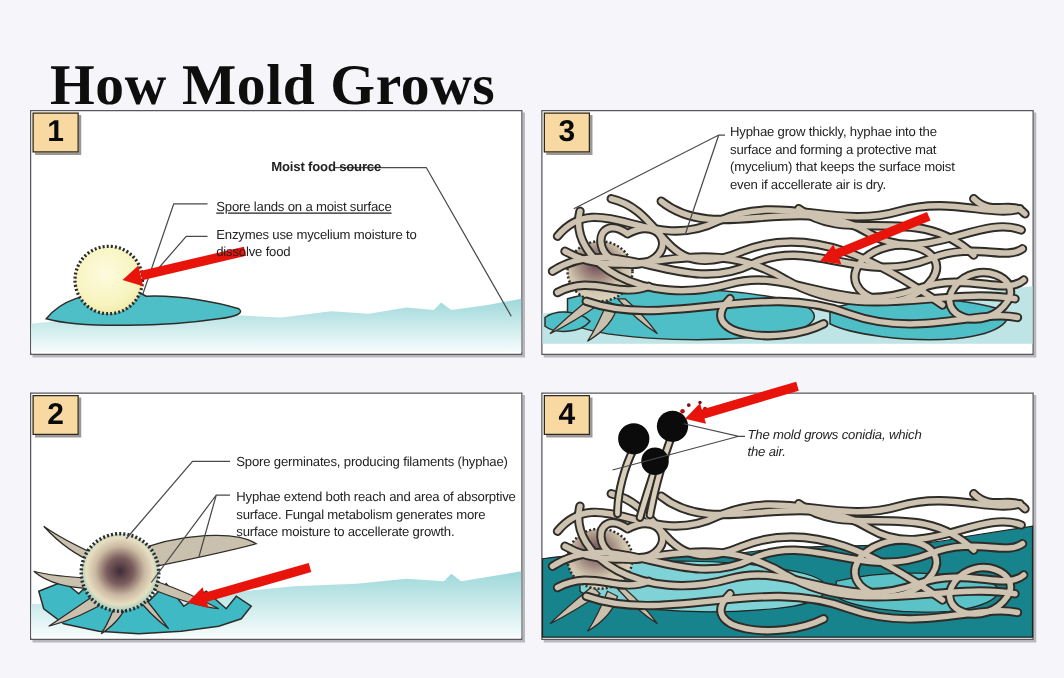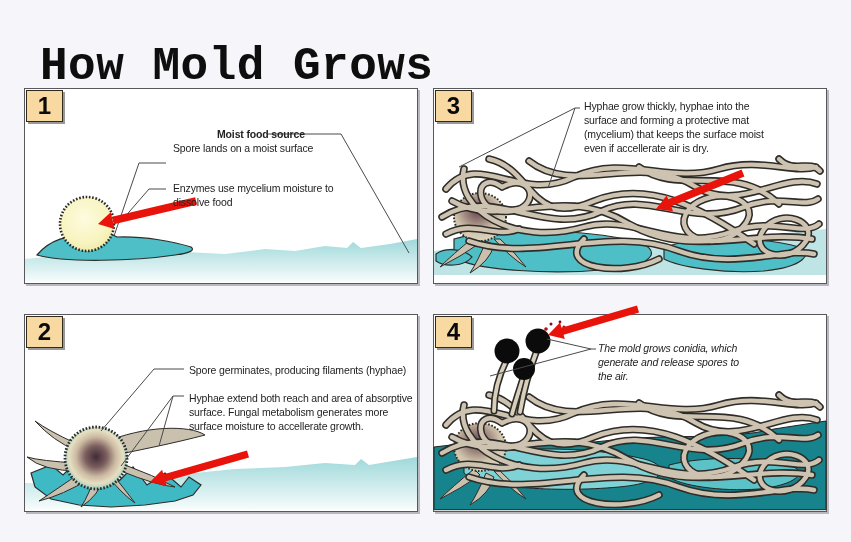--- a/index.html
+++ b/index.html
@@ -1,18 +1,18 @@
 <!DOCTYPE html>
 <html><head>
 <meta charset="utf-8">
 <style>
   html,body { margin:0; padding:0; }
   body { width:851px; height:542px; background:#f5f5fa; font-family:"Liberation Sans", sans-serif; position:relative; overflow:hidden; }
   .page { position:absolute; inset:0; }
-  .title { position:absolute; left:40px; top:10px; font-family:Liberation Mono, monospace; font-size:46px; letter-spacing:0.5px; color:#0e0e0e; white-space:nowrap; }
+  .title { position:absolute; left:40px; top:10px; font-family:Liberation Serif, serif; font-size:46px; letter-spacing:0.5px; color:#0e0e0e; white-space:nowrap; }
   .panel { position:absolute; background:#ffffff; border:1.3px solid #57575c; box-shadow:2px 2px 0 rgba(110,110,120,0.45); overflow:visible; }
   #panel1 { left:24px; top:88px;  width:392px; height:194px; }
   #panel3 { left:433px; top:88px; width:392px; height:194px; }
   #panel2 { left:24px; top:314px; width:392px; height:196px; }
   #panel4 { left:433px; top:314px; width:392px; height:196px; }
   .badge { position:absolute; left:1px; top:1px; width:35px; height:30px; background:#f8d9a2; border:1px solid #2f2a1e; box-shadow:2px 2px 0 rgba(70,70,70,0.55); font-weight:bold; font-size:24px; line-height:30px; text-align:center; color:#0a0a0a; z-index:5; }
   .ill { position:absolute; left:0; top:0; width:100%; height:100%; overflow:visible; }
   .lbl { position:absolute; font-size:10.5px; line-height:14px; letter-spacing:-0.15px; color:#232323; white-space:nowrap; z-index:4; }
   .lbl.b { font-weight:bold; }
   .leader { stroke:#4a4a4a; stroke-width:1; fill:none; }
@@ -97,21 +97,21 @@
       </g>
       <g>
         <circle cx="62" cy="135" r="27" fill="url(#gSpore1)" stroke="#2b2b2b" stroke-width="2.6" stroke-dasharray="1.6 1.7"></circle>
       </g>
       <g>
         <line class="arrowLine" x1="171" y1="112" x2="88" y2="131.5"></line>
         <polygon class="arrowHead" points="73,135 85.7,123.3 89.5,139.9"></polygon>
       </g>
     </svg>
     <div class="lbl b" style="left:148px; top:38px;padding-left:44px;">Moist food source</div>
-    <div class="lbl" style="left:148px; top:52px;">Spore lands on a moist surface</div>
+    <div class="lbl" style="left:148px; top:70px;text-decoration:underline;">Spore lands on a moist surface</div>
     <div class="lbl" style="left:148px; top:92px;">
       <div>Enzymes use mycelium moisture to</div>
       <div>dissolve food</div>
     </div>
   </div>
 
   <div class="panel" id="panel3">
     <div class="badge">3</div>
     <svg class="ill" viewBox="0 0 392 194">
       <g>
@@ -224,18 +224,17 @@
       <g>
         <path class="leader" d="M 162,34 H 157 L 113,24 M 157,34 L 56,61"></path>
       </g>
       <g>
         <line class="arrowLine" x1="204" y1="-6" x2="126" y2="17"></line>
         <polygon class="arrowHead" points="114,20 126,7.6 130.8,24"></polygon>
       </g>
     </svg>
     <div class="lbl" style="left:164px; top:26px;font-style:italic;">
       <div>The mold grows conidia, which</div>
-      <div>generate and release spores to</div>
       <div>the air.</div>
     </div>
   </div>
 
 </div>
 
 </body></html>

